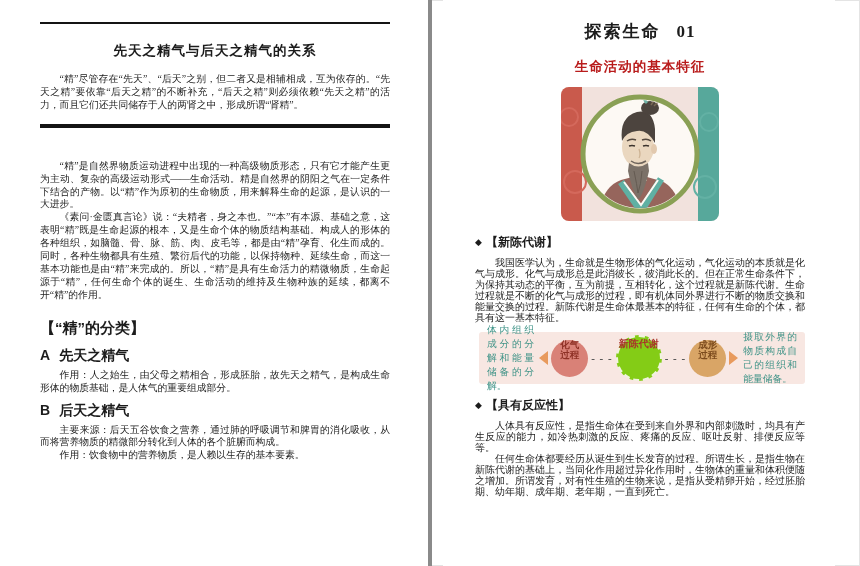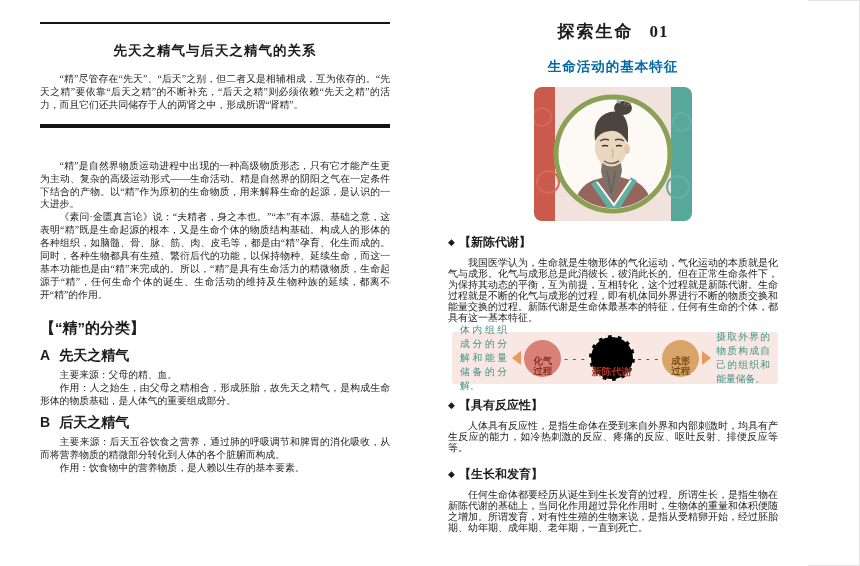--- a/index.html
+++ b/index.html
@@ -6,21 +6,21 @@
   html,body { background:#ffffff; }
   .canvas {
     position:relative; width:860px; height:566px; background:#fff;
     box-shadow: inset 0 0 0 1px #e4e4e4;
     overflow:hidden;
     font-family:"Liberation Serif","DejaVu Serif",serif;
     color:#1c1c1c;
   }
   .page { position:absolute; top:0; height:566px; background:#fff; }
   .page-left  { left:0;   width:428px; padding:22px 38px 2px 40px; }
-  .page-right { left:416px; width:392px; padding:14px 30px 0 32px; }
+  .page-right { left:443px; width:392px; padding:14px 30px 0 32px; }
   .divider { position:absolute; left:428px; top:0; width:4px; height:566px; background:#8a8a8a; }
 
   
   .top-rule   { height:2px; background:#141414; margin-bottom:18px; }
   .lp-title   { font-size:13.5px; font-weight:bold; text-align:center; letter-spacing:1px; margin-bottom:13px; }
   .body-p     { font-size:9.8px; line-height:12.9px; text-align:justify; text-indent:2em; }
   .thick-rule { height:4px; background:#141414; margin:12px 0 32px; }
   .cls-heading{ font-size:15px; font-weight:bold; margin:17px 0 9px; font-family:"Liberation Sans","DejaVu Sans",sans-serif; }
   .item-head  { font-size:14px; font-weight:bold; margin:7px 0 4px; font-family:"Liberation Sans","DejaVu Sans",sans-serif; }
   .item-head .lbl { margin-right:9px; }
@@ -36,21 +36,21 @@
   .rp-body { font-size:10px; line-height:11px; text-align:justify; text-indent:2em; }
 
   
   .diagram { margin:9px 0 2px 4px; border-radius:3px; display:flex; align-items:center; padding:5px 8px; height:52px; }
   .dg-text { font-size:9.8px; line-height:14px; text-align:justify; }
   .dg-text.left  { width:70px; }
   .dg-text.right { width:80px; }
   .arrow { width:0; height:0; border-top:7px solid transparent; border-bottom:7px solid transparent; }
   .arrow.left  { border-right-width:9px; border-right-style:solid; margin:0 3px 0 5px; }
   .arrow.right { border-left-width:9px;  border-left-style:solid;  margin:0 5px 0 3px; }
-  .node { border-radius:50%; display:flex; align-items:flex-end; justify-content:center; text-align:center; flex:0 0 auto; }
+  .node { border-radius:50%; display:flex; align-items:flex-start; justify-content:center; text-align:center; flex:0 0 auto; }
   .node-sm { width:37px; height:37px; }
   .node-sm span { width:22px; font-size:9.5px; line-height:10.5px; font-weight:bold; display:inline-block; }
   .node-center { width:46px; height:46px; border:2px dashed #f0f4de; font-size:10px; font-weight:bold; white-space:nowrap; }
   .dashes { font-size:11px; font-weight:bold; letter-spacing:1px; margin:0 3px; color:#4a4a4a; white-space:nowrap; }
 </style>
 </head>
 <body>
 
 <div class="canvas">
 
@@ -60,40 +60,39 @@
     <p class="body-p">“精”尽管存在“先天”、“后天”之别，但二者又是相辅相成，互为依存的。“先天之精”要依靠“后天之精”的不断补充，“后天之精”则必须依赖“先天之精”的活力，而且它们还共同储存于人的两肾之中，形成所谓“肾精”。</p>
     <div class="thick-rule"></div>
     <p class="body-p">“精”是自然界物质运动进程中出现的一种高级物质形态，只有它才能产生更为主动、复杂的高级运动形式——生命活动。精是自然界的阴阳之气在一定条件下结合的产物。以“精”作为原初的生命物质，用来解释生命的起源，是认识的一大进步。</p>
     <p class="body-p">《素问·金匮真言论》说：“夫精者，身之本也。”“本”有本源、基础之意，这表明“精”既是生命起源的根本，又是生命个体的物质结构基础。构成人的形体的各种组织，如脑髓、骨、脉、筋、肉、皮毛等，都是由“精”孕育、化生而成的。同时，各种生物都具有生殖、繁衍后代的功能，以保持物种、延续生命，而这一基本功能也是由“精”来完成的。所以，“精”是具有生命活力的精微物质，生命起源于“精”，任何生命个体的诞生、生命活动的维持及生物种族的延续，都离不开“精”的作用。</p>
     <div class="cls-heading">【“精”的分类】</div>
 
     <div>
       <div class="item-head">
         <span class="lbl">A</span><span>先天之精气</span>
       </div>
-      <p class="body-p">主要来源：父母的精、血。</p>
       <p class="body-p">作用：人之始生，由父母之精相合，形成胚胎，故先天之精气，是构成生命形体的物质基础，是人体气的重要组成部分。</p>
     </div>
 
     <div>
       <div class="item-head">
         <span class="lbl">B</span><span>后天之精气</span>
       </div>
       <p class="body-p">主要来源：后天五谷饮食之营养，通过肺的呼吸调节和脾胃的消化吸收，从而将营养物质的精微部分转化到人体的各个脏腑而构成。</p>
       <p class="body-p">作用：饮食物中的营养物质，是人赖以生存的基本要素。</p>
     </div>
   </div>
 
   <div class="divider"></div>
 
   <div class="page page-right">
     <div class="rp-header">
       <span>探索生命</span><span class="num">01</span>
     </div>
-    <div class="rp-subtitle" style="color:#0369a1;">生命活动的基本特征</div>
+    <div class="rp-subtitle" style="color:#b91c1c;">生命活动的基本特征</div>
 
     <div class="portrait-wrap">
       <svg width="158" height="134" viewBox="0 0 158 134">
         <defs>
           <clipPath id="cardClip">
               <rect x="0" y="0" width="158" height="134" rx="8"></rect>
             </clipPath>
           <clipPath id="faceClip">
               <circle cx="79" cy="67" r="54"></circle>
             </clipPath>
@@ -138,36 +137,33 @@
     </div>
     <p class="rp-body">我国医学认为，生命就是生物形体的气化运动，气化运动的本质就是化气与成形。化气与成形总是此消彼长，彼消此长的。但在正常生命条件下，为保持其动态的平衡，互为前提，互相转化，这个过程就是新陈代谢。生命过程就是不断的化气与成形的过程，即有机体同外界进行不断的物质交换和能量交换的过程。新陈代谢是生命体最基本的特征，任何有生命的个体，都具有这一基本特征。</p>
 
     <div class="diagram" style="background:#f8e7e2;">
       <div class="dg-text left" style="color:#3f9387;">体内组织成分的分解和能量储备的分解。</div>
       <div class="arrow left" style="border-right-color:#e89a5d;"></div>
       <div class="node node-sm" style="background:#d98177;color:#8e3126;">
         <span>化气过程</span>
       </div>
       <div class="dashes">- - -</div>
-      <div class="node node-center" style="background:#000000;color:#a8342a;">
+      <div class="node node-center" style="background:#84cc16;color:#a8342a;">
         <span>新陈代谢</span>
       </div>
       <div class="dashes">- - -</div>
       <div class="node node-sm" style="background:#d9a566;color:#7c4b1d;">
         <span>成形过程</span>
       </div>
       <div class="arrow right" style="border-left-color:#e89a5d;"></div>
       <div class="dg-text right" style="color:#3f9387;">摄取外界的物质构成自己的组织和能量储备。</div>
     </div>
 
     <div class="sec-head">
       <span class="diamond">◆</span><span>【具有反应性】</span>
     </div>
     <p class="rp-body">人体具有反应性，是指生命体在受到来自外界和内部刺激时，均具有产生反应的能力，如冷热刺激的反应、疼痛的反应、呕吐反射、排便反应等等。</p>
 
-    <div class="sec-head">
-      <span class="diamond">◆</span><span>【生长和发育】</span>
-    </div>
     <p class="rp-body">任何生命体都要经历从诞生到生长发育的过程。所谓生长，是指生物在新陈代谢的基础上，当同化作用超过异化作用时，生物体的重量和体积便随之增加。所谓发育，对有性生殖的生物来说，是指从受精卵开始，经过胚胎期、幼年期、成年期、老年期，一直到死亡。</p>
 
   </div>
 
 </div>
 
 </body></html>

